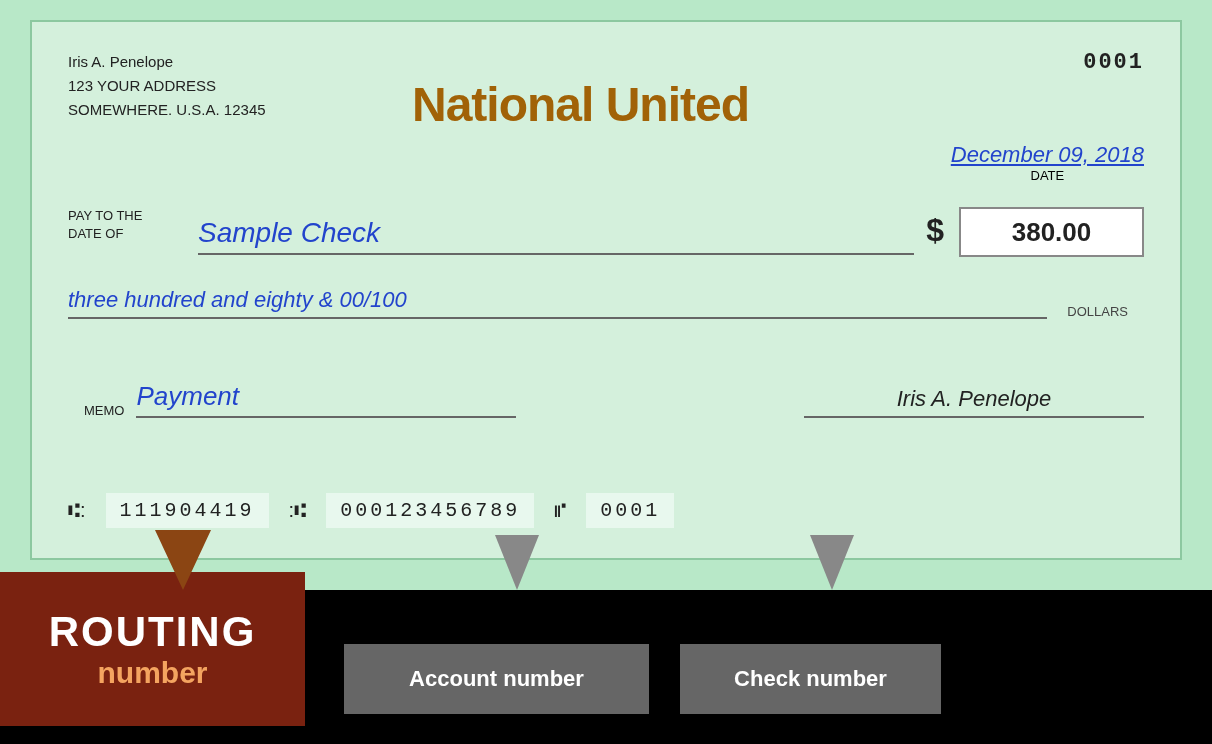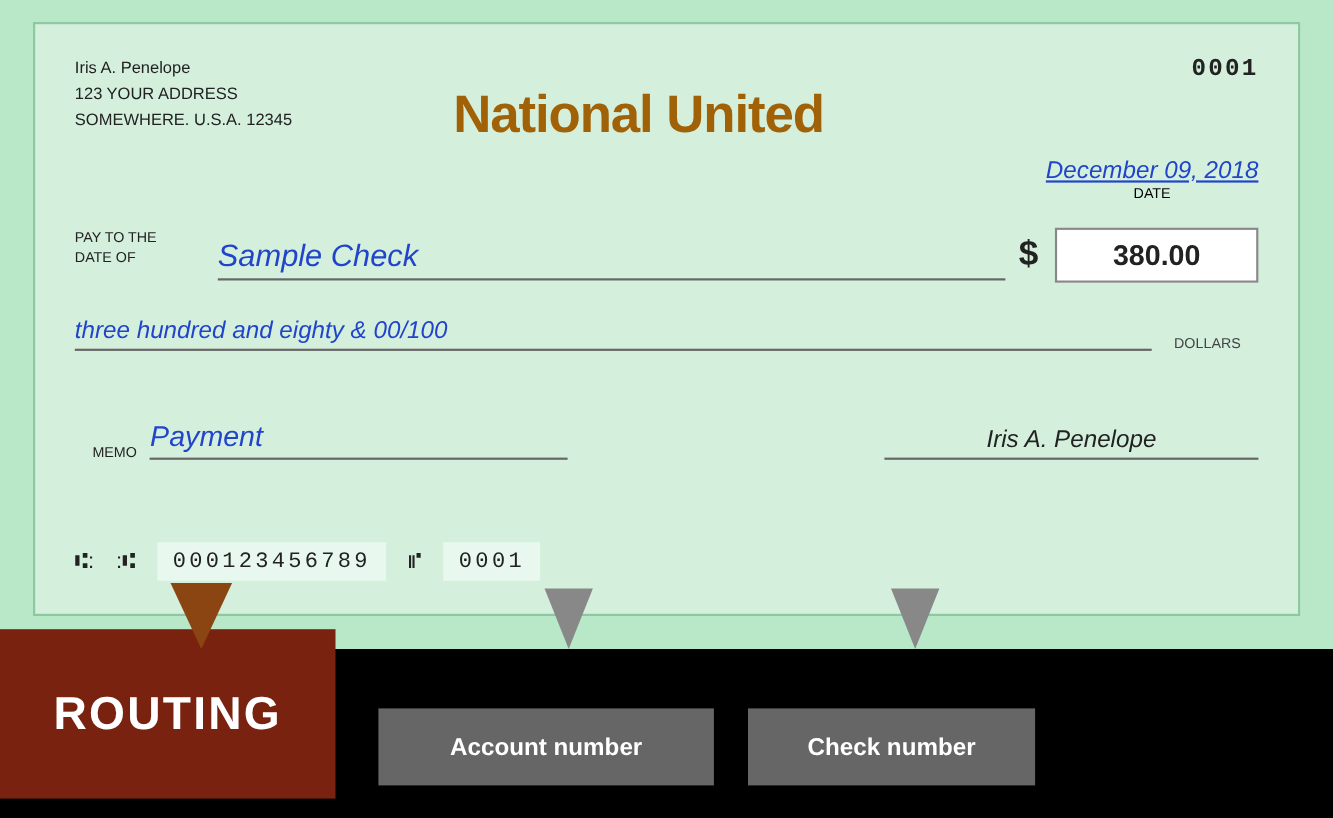--- a/index.html
+++ b/index.html
@@ -412,34 +412,36 @@
     <div class="memo-line">
       <span class="memo-value">Payment</span>
     </div>
     <div class="signature-line">
       <span class="signature-value">Iris A. Penelope</span>
     </div>
   </div>
 
   <div class="micr-line">
     <span class="micr-symbol">⑆:</span>
+    <span class="micr-text">111904419</span>
     <span class="micr-symbol">:⑆</span>
     <span class="micr-text">000123456789</span>
     <span class="micr-symbol">⑈</span>
     <span class="micr-text">0001</span>
   </div>
 
 </div>
 
 <div class="arrow-routing"></div>
 <div class="arrow-account"></div>
 <div class="arrow-check"></div>
 
 <div class="routing-box">
   <div class="routing-line1">ROUTING</div>
+  <div class="routing-line2">number</div>
 </div>
 
 <div class="account-label-box">
   <span class="account-label-text">Account number</span>
 </div>
 
 <div class="check-label-box">
   <span class="check-label-text">Check number</span>
 </div>
 

